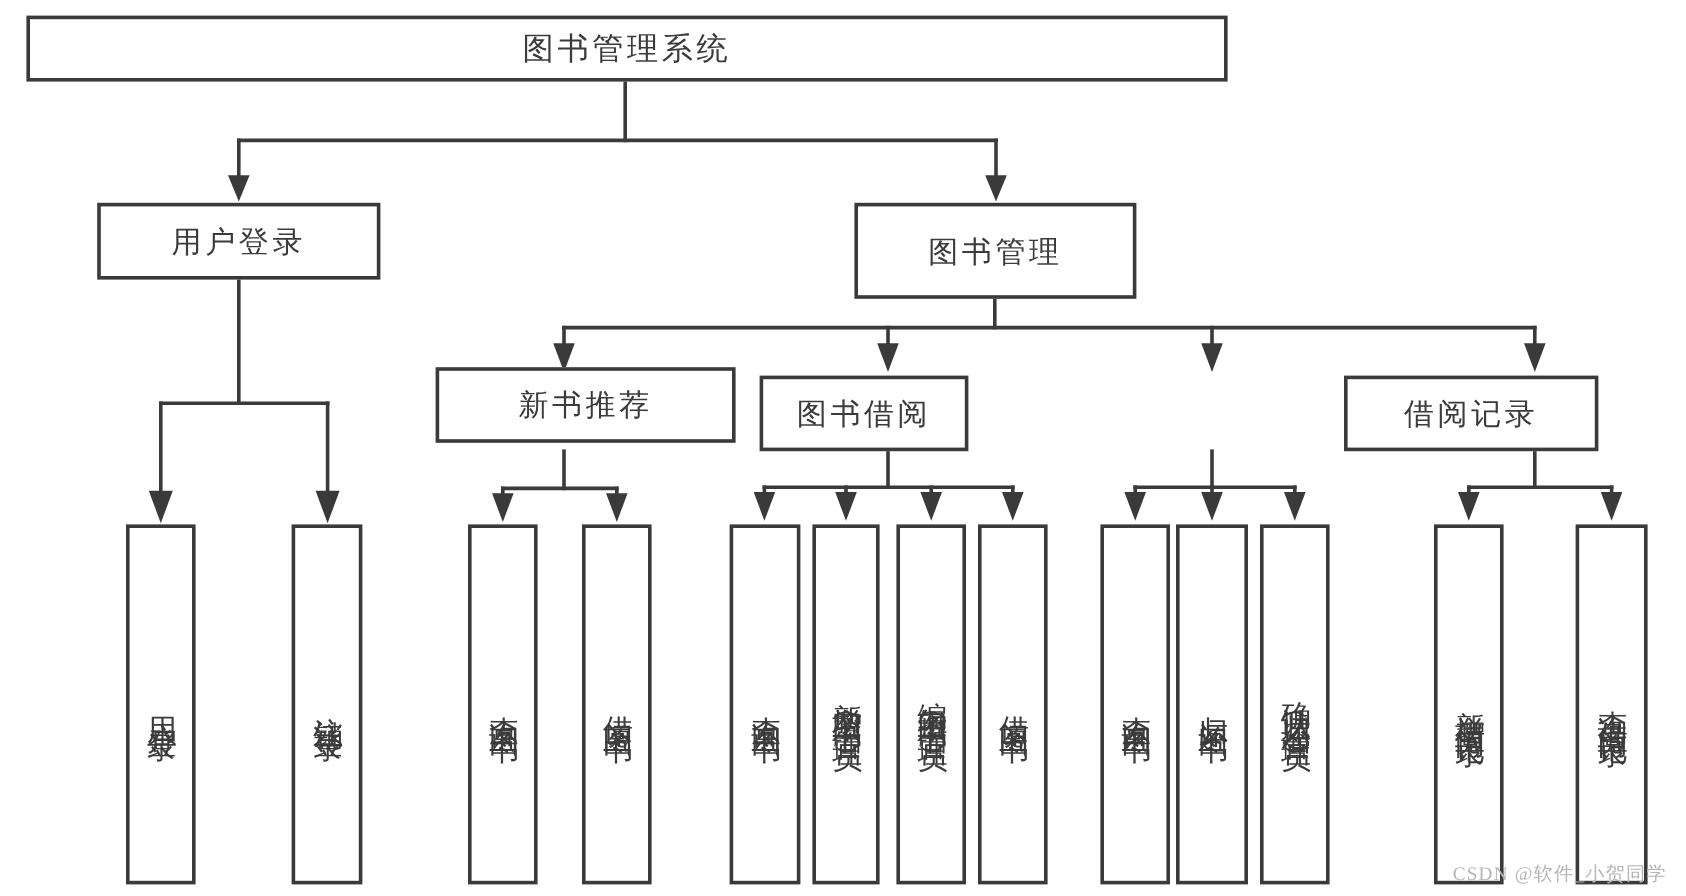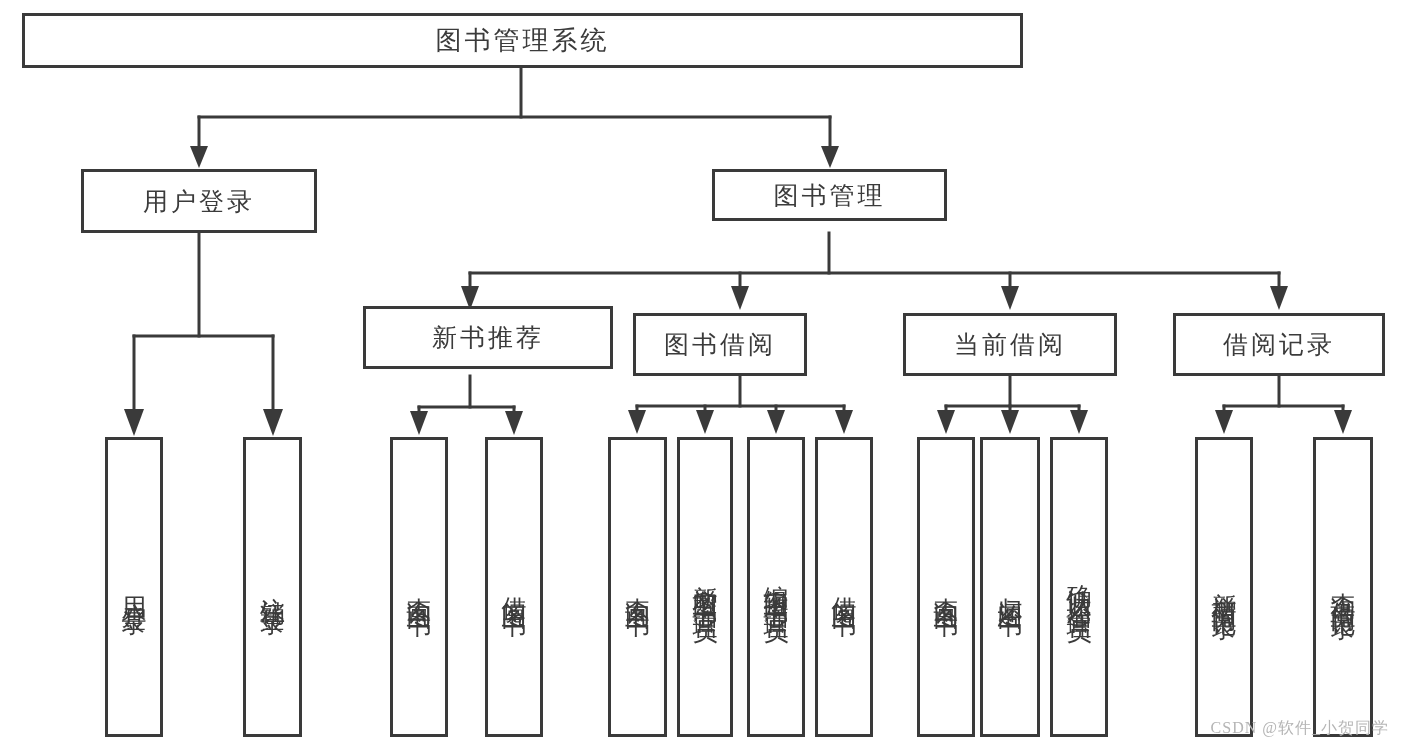--- a/index.html
+++ b/index.html
@@ -46,25 +46,25 @@
     writing-mode: vertical-rl;
     text-orientation: mixed;
     font-size: 25px;
     line-height: 1;
     letter-spacing: 5px;
     white-space: nowrap;
   }
   
   .root-node   { left: 22px;   top: 13px;  width: 1001px; height: 55px; }
   .n-userlogin { left: 81px;   top: 169px; width: 236px;  height: 64px; }
-  .n-bookmgmt  { left: 712px;  top: 169px; width: 235px;  height: 52px; }
+  .n-bookmgmt  { left: 712px;  top: 169px; width: 235px;  height: 80px; }
   .n-recommend { left: 363px;  top: 306px; width: 250px;  height: 63px; }
   .n-borrow    { left: 633px;  top: 313px; width: 174px;  height: 63px; }
   .n-current   { left: 903px;  top: 313px; width: 214px;  height: 63px; }
-  .n-record    { left: 1173px; top: 313px; width: 212px;  height: 63px; }
+  .n-record    { left: 1120px; top: 313px; width: 212px;  height: 63px; }
   .leaf { top: 437px; height: 300px; }
   .lf-1  { left: 105px;  width: 58px; }
   .lf-2  { left: 243px;  width: 59px; }
   .lf-3  { left: 390px;  width: 58px; }
   .lf-4  { left: 485px;  width: 58px; }
   .lf-5  { left: 608px;  width: 59px; }
   .lf-6  { left: 677px;  width: 56px; }
   .lf-7  { left: 747px;  width: 58px; }
   .lf-8  { left: 815px;  width: 58px; }
   .lf-9  { left: 917px;  width: 58px; }
@@ -161,23 +161,20 @@
   <div class="node n-bookmgmt">
     <span class="h-label">图书管理</span>
   </div>
 
   <div class="node n-recommend">
     <span class="h-label">新书推荐</span>
   </div>
   <div class="node n-borrow">
     <span class="h-label">图书借阅</span>
   </div>
-  <div class="node n-current">
-    <span class="h-label">当前借阅</span>
-  </div>
   <div class="node n-record">
     <span class="h-label">借阅记录</span>
   </div>
 
   <div class="node leaf lf-1">
     <span class="v-label">用户登录</span>
   </div>
   <div class="node leaf lf-2">
     <span class="v-label">注销登录</span>
   </div>

